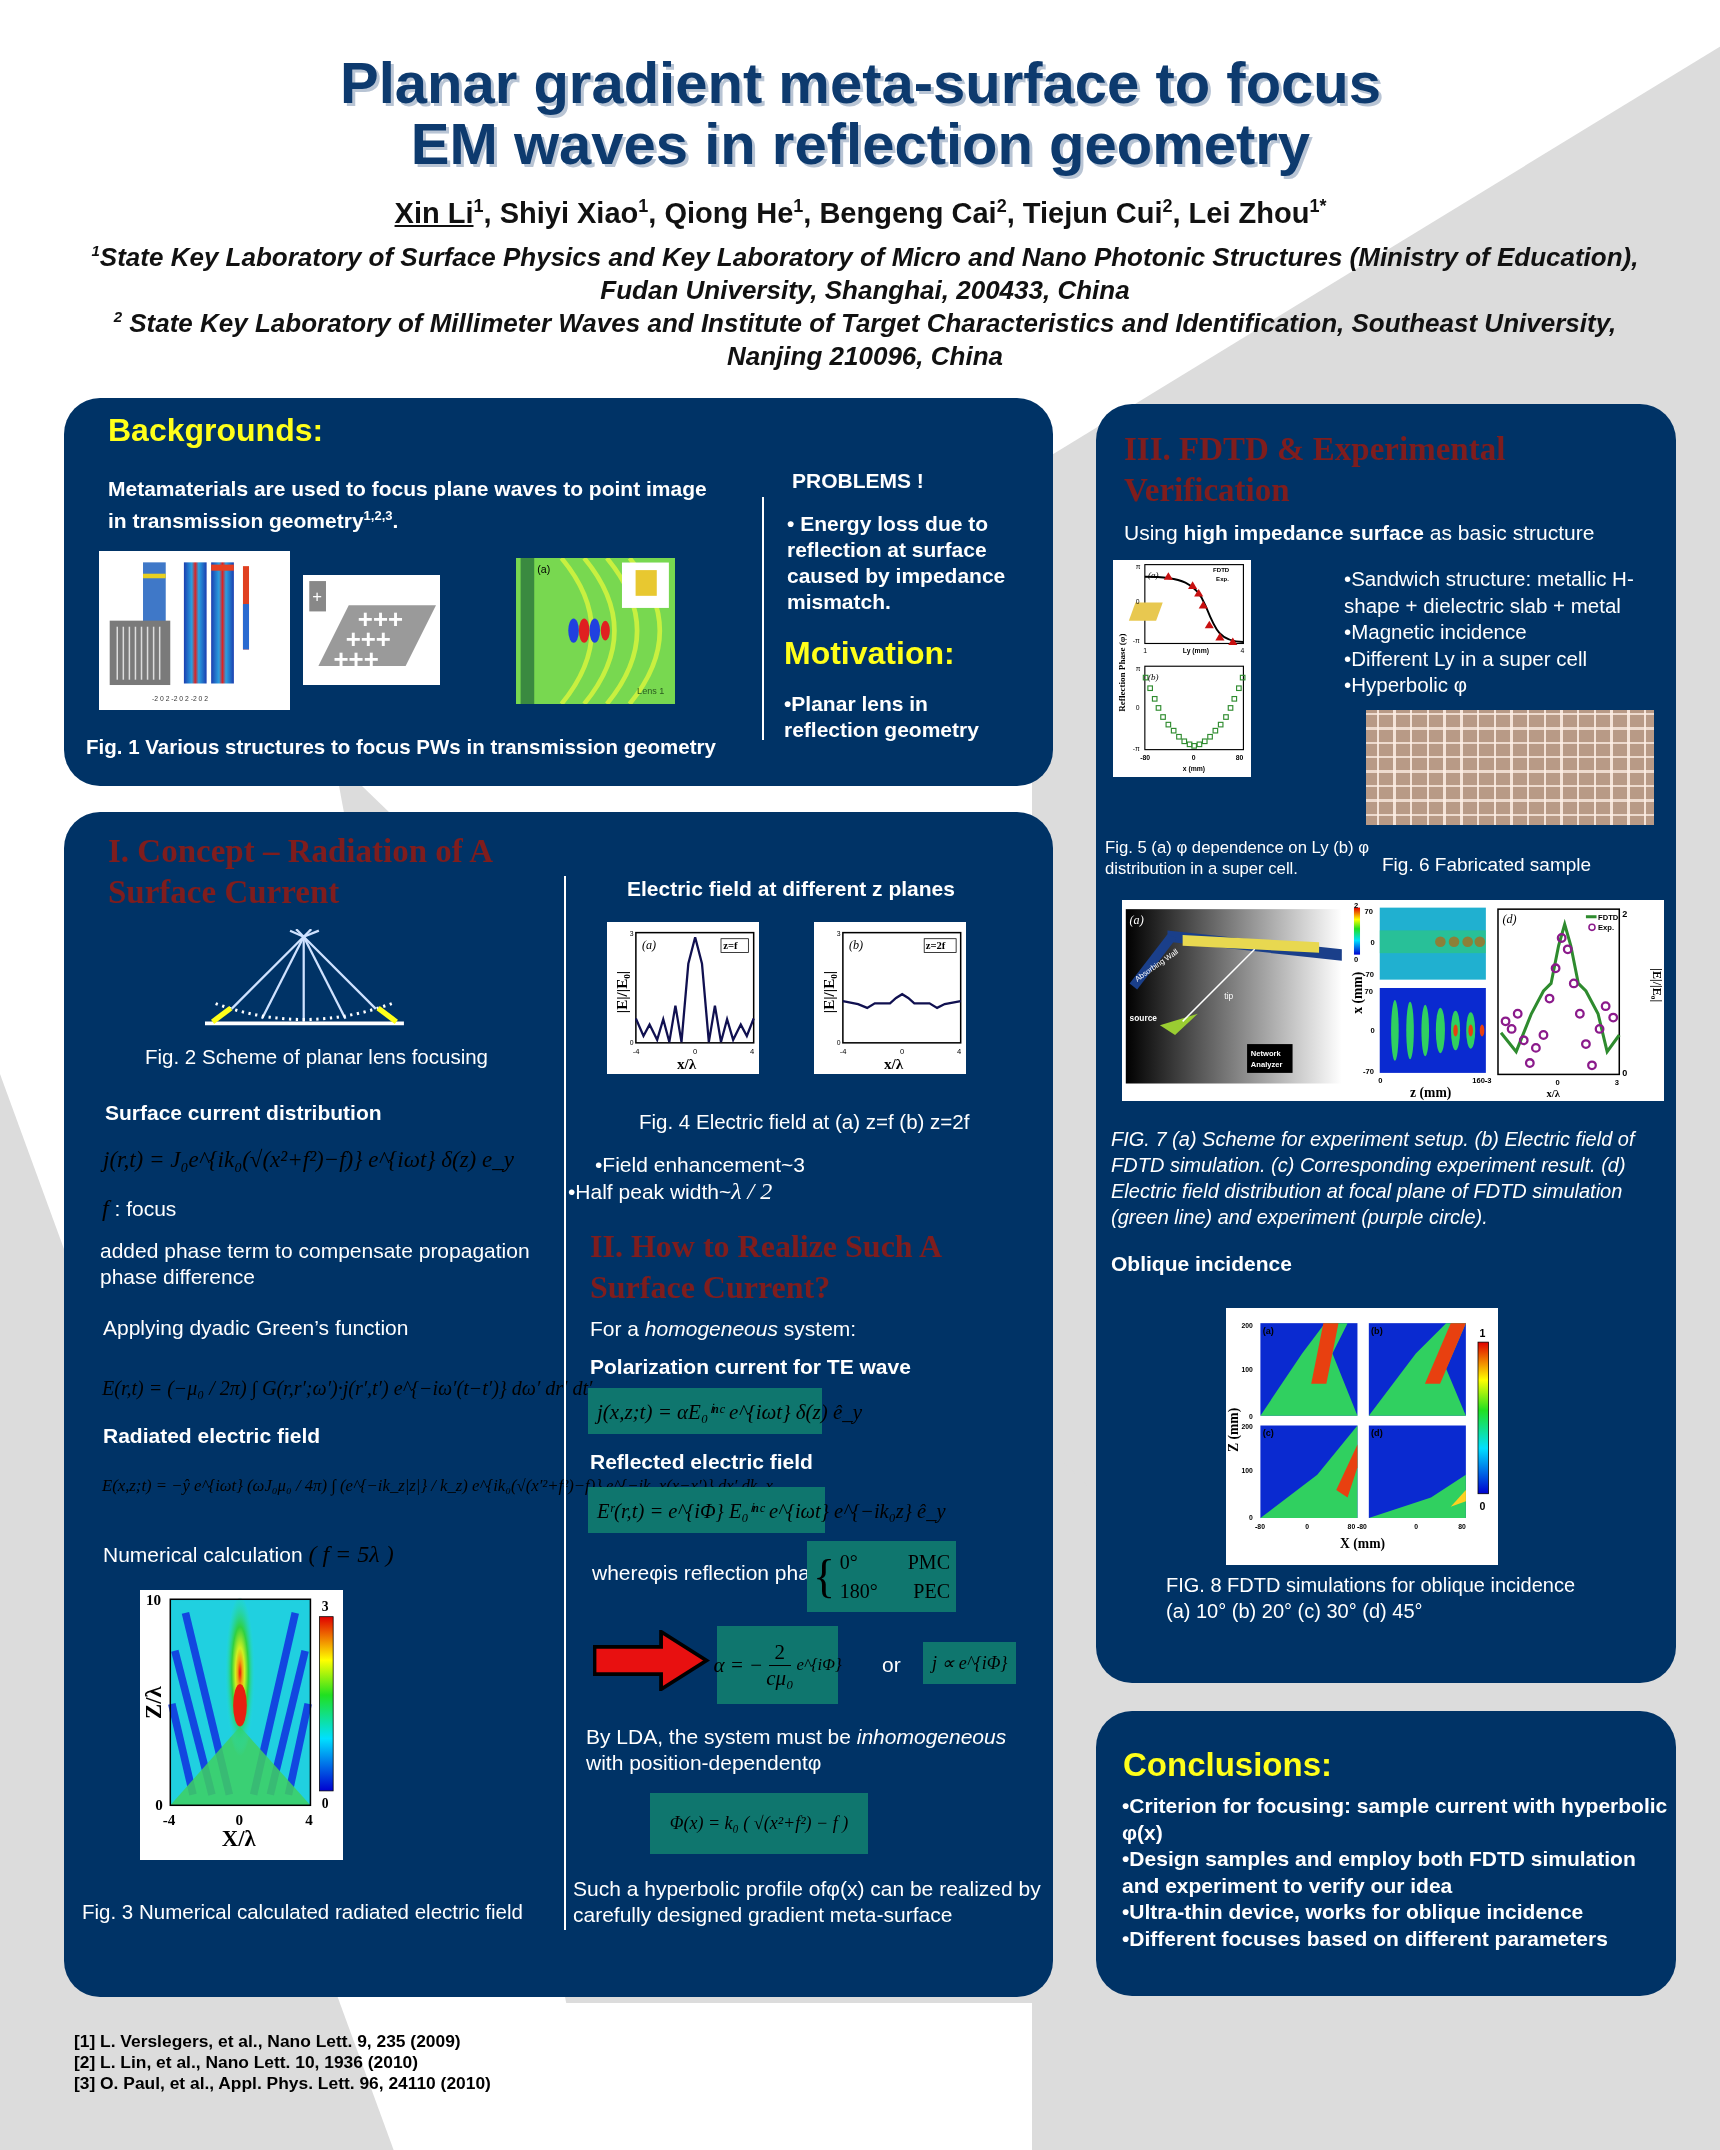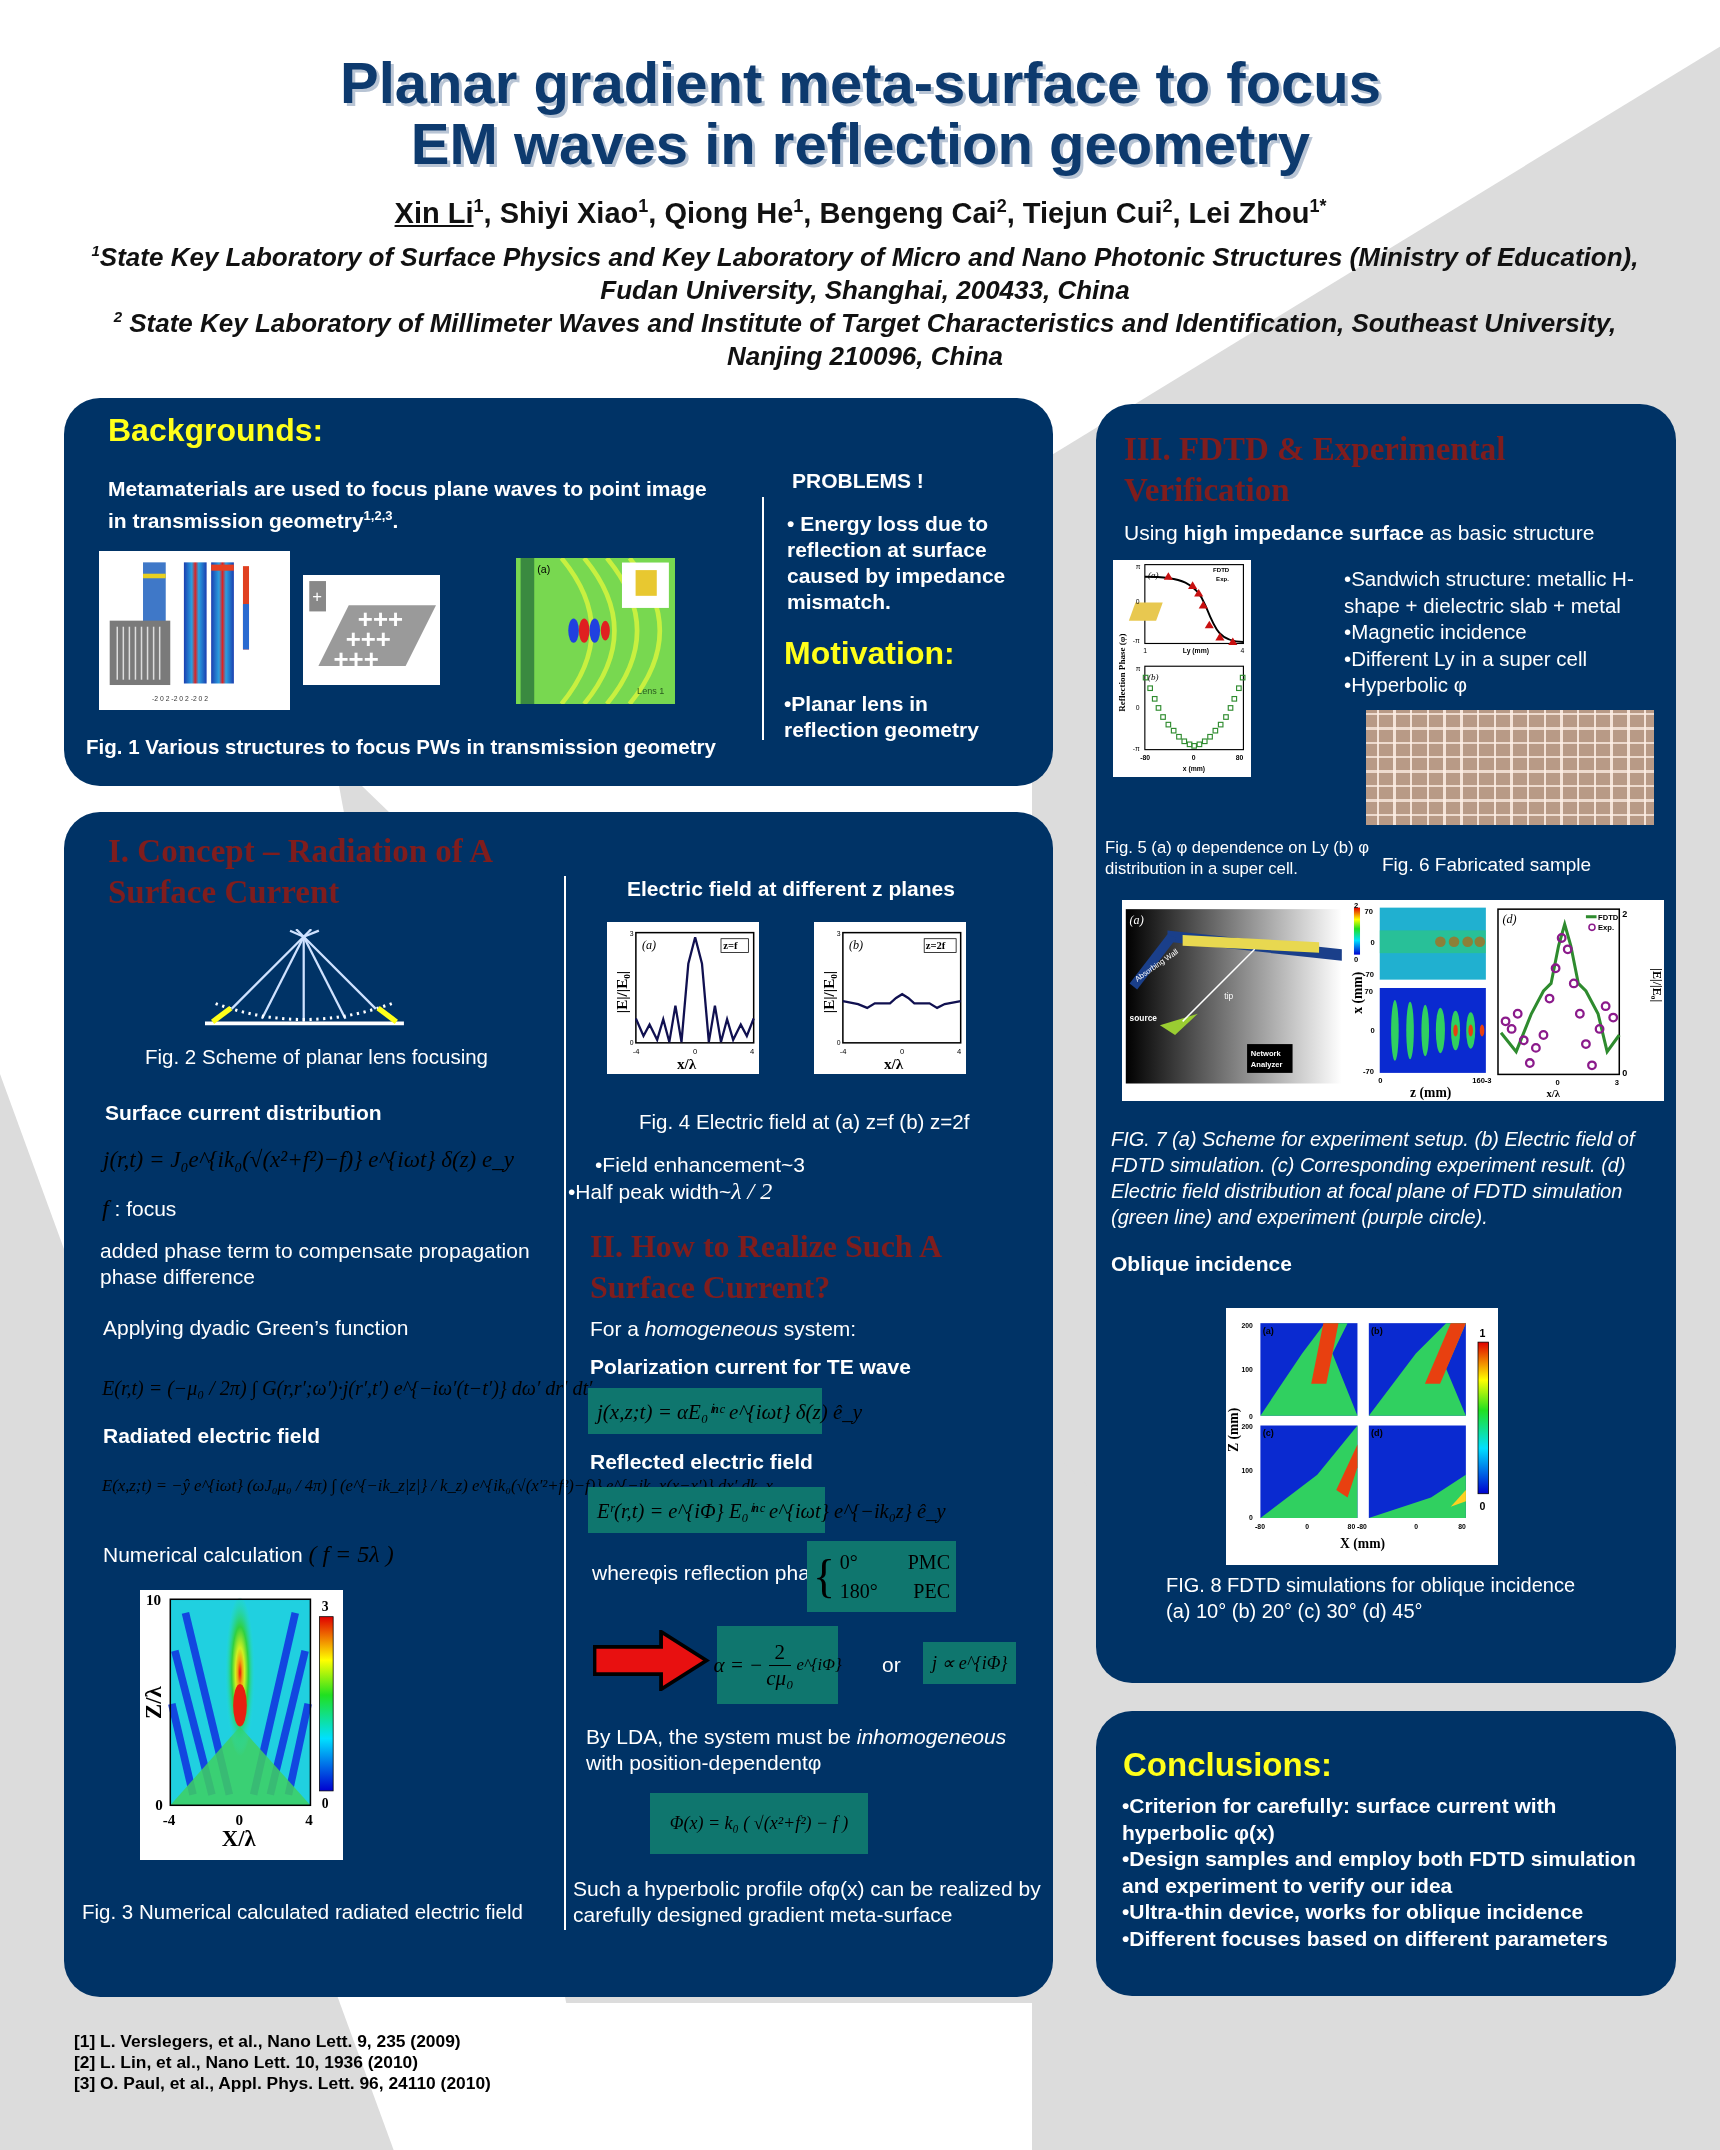--- a/index.html
+++ b/index.html
@@ -534,21 +534,21 @@
   </svg>
 </div>
 <div class="abs cap" style="left:1166px;top:1572px;font-size:20px;">
   <div>FIG. 8 FDTD simulations for oblique incidence</div>
   <div>(a) 10° (b) 20° (c) 30° (d) 45°</div>
 </div>
 
 <div class="panel" style="left:1096px;top:1711px;width:580px;height:285px;"></div>
 <div class="abs h-sans" style="left:1123px;top:1746px;font-size:33px;">Conclusions:</div>
 <div class="abs txt bold" style="left:1122px;top:1793px;width:546px;font-size:21px;line-height:26.6px;">
-  <div>•Criterion for carefully: surface current with hyperbolic φ(x)</div>
+  <div>•Criterion for focusing: sample current with hyperbolic φ(x)</div>
   <div>•Design samples and employ both FDTD simulation and experiment to verify our idea</div>
   <div>•Ultra-thin device, works for oblique incidence</div>
   <div>•Different focuses based on different parameters</div>
 </div>
 
 <div class="refs" style="top:2031px;">
   <div>[1] L. Verslegers, et al., Nano Lett. 9, 235 (2009)</div>
   <div>[2] L. Lin, et al., Nano Lett. 10, 1936 (2010)</div>
   <div>[3] O. Paul, et al., Appl. Phys. Lett. 96, 24110 (2010)</div>
 </div>

